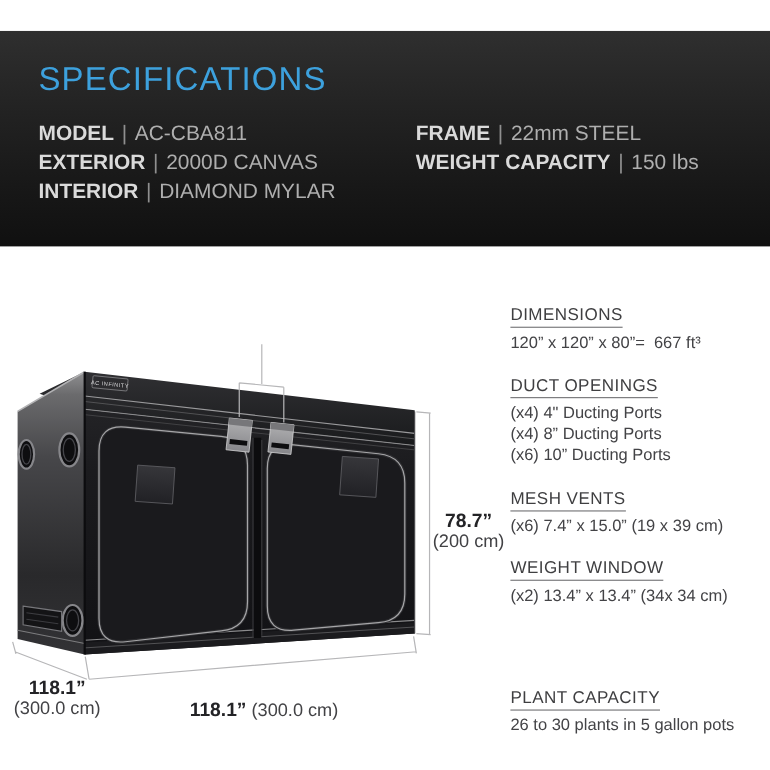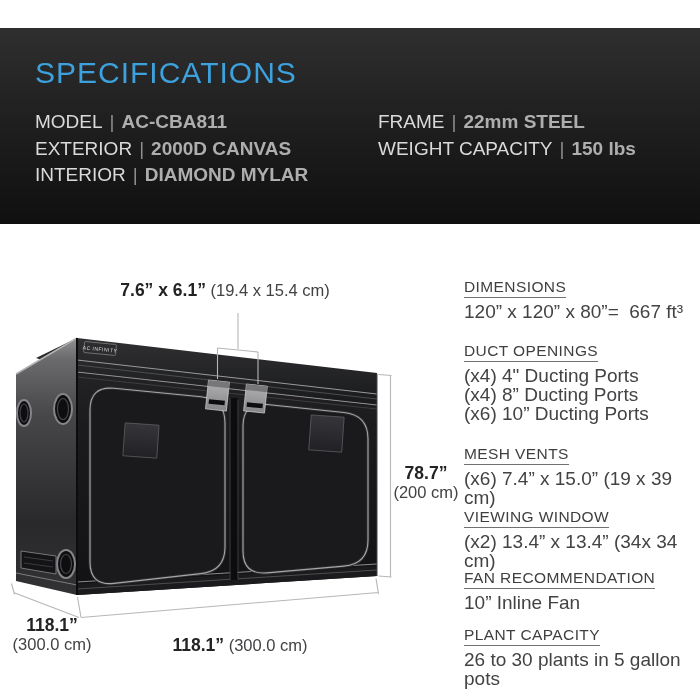--- a/index.html
+++ b/index.html
@@ -7,40 +7,40 @@
          font-family:"Liberation Sans",sans-serif;margin-top:28px;}
 
   
   .hdr{position:absolute;left:0;top:0;width:700px;height:196px;
        background:linear-gradient(180deg,#2f2f2f 0%,#232323 35%,#171717 75%,#101010 100%);}
   .hdr-title{position:absolute;left:35px;top:28px;font-size:30px;font-weight:500;
              letter-spacing:1px;color:#3da1dd;}
   .spec-col{position:absolute;top:81px;font-size:19px;line-height:26.5px;white-space:nowrap;}
   .spec-col.left{left:35px;}
   .spec-col.right{left:378px;}
-  .spec-row .lbl{font-weight:400;color:#dadada;}
+  .spec-row .lbl{font-weight:700;color:#dadada;}
   .spec-row .pipe{color:#8f8f8f;margin:0 7px;font-weight:400;}
-  .spec-row .val{font-weight:700;color:#aeaeae;}
+  .spec-row .val{font-weight:400;color:#aeaeae;}
 
   
   .tent-svg{position:absolute;left:0;top:240px;}
 
   
   .dim{position:absolute;text-align:center;color:#424245;font-size:16.5px;line-height:19px;}
   .dim .b{font-weight:700;color:#232326;font-size:17.5px;}
   .dim-top{left:105px;top:253px;width:240px;}
   .dim-height{left:388px;top:436px;width:76px;}
   .dim-front{left:145px;top:608px;width:190px;}
   .dim-side{left:3px;top:588px;width:98px;}
 
   
   .section{position:absolute;left:464px;width:234px;}
   .sec-title{display:inline-block;font-size:15.5px;color:#3f3f41;letter-spacing:.4px;
              border-bottom:1.5px solid #707073;padding-bottom:1px;margin-bottom:4px;}
-  .sec-line{font-size:19px;color:#434346;line-height:19px;white-space:pre-wrap;}
+  .sec-line{font-size:15px;color:#434346;line-height:19px;white-space:pre-wrap;}
   .s1{top:250px}.s2{top:314px}.s3{top:417px}.s4{top:480px}.s5{top:541px}.s6{top:598px}
 </style>
 </head>
 <body>
 
 <div class="stage">
 
   <div class="hdr">
     <div class="hdr-title">SPECIFICATIONS</div>
 
@@ -167,24 +167,20 @@
     </g>
 
     <g stroke="#b6b6b8" stroke-width="1.1" fill="none">
       <path d="M 238 45 L 238 81 M 217.5 80 L 258 84 M 217.5 80 L 217.5 111 M 258 84 L 258 116"></path>
       <path d="M 378.5 106.5 L 391.5 107.5 M 390.5 107.5 L 390.5 309 M 378.5 308 L 391.5 309"></path>
       <path d="M 77.5 329 L 81 349.5 M 81 349.5 L 378.5 324.5 M 376 310.5 L 378.5 326"></path>
       <path d="M 11.5 315.5 L 14.5 326.5 M 13.5 324.5 L 79 349.5"></path>
     </g>
   </svg>
 
-  <div class="dim dim-top">
-    <span class="b">7.6” x 6.1”</span>
-    <span>(19.4 x 15.4 cm)</span>
-  </div>
   <div class="dim dim-height">
     <div class="b">78.7”</div>
     <div>(200 cm)</div>
   </div>
   <div class="dim dim-front">
     <span class="b">118.1”</span>
     <span>(300.0 cm)</span>
   </div>
   <div class="dim dim-side">
     <div class="b">118.1”</div>
@@ -199,25 +195,21 @@
     <div class="sec-title">DUCT OPENINGS</div>
     <div class="sec-line">(x4) 4" Ducting Ports</div>
     <div class="sec-line">(x4) 8” Ducting Ports</div>
     <div class="sec-line">(x6) 10” Ducting Ports</div>
   </div>
   <div class="section s3">
     <div class="sec-title">MESH VENTS</div>
     <div class="sec-line">(x6) 7.4” x 15.0” (19 x 39 cm)</div>
   </div>
   <div class="section s4">
-    <div class="sec-title">VIEWING WINDOW</div>
+    <div class="sec-title">WEIGHT WINDOW</div>
     <div class="sec-line">(x2) 13.4” x 13.4” (34x 34 cm)</div>
-  </div>
-  <div class="section s5">
-    <div class="sec-title">FAN RECOMMENDATION</div>
-    <div class="sec-line">10” Inline Fan</div>
   </div>
   <div class="section s6">
     <div class="sec-title">PLANT CAPACITY</div>
     <div class="sec-line">26 to 30 plants in 5 gallon pots</div>
   </div>
 
 </div>
 
 </body></html>

